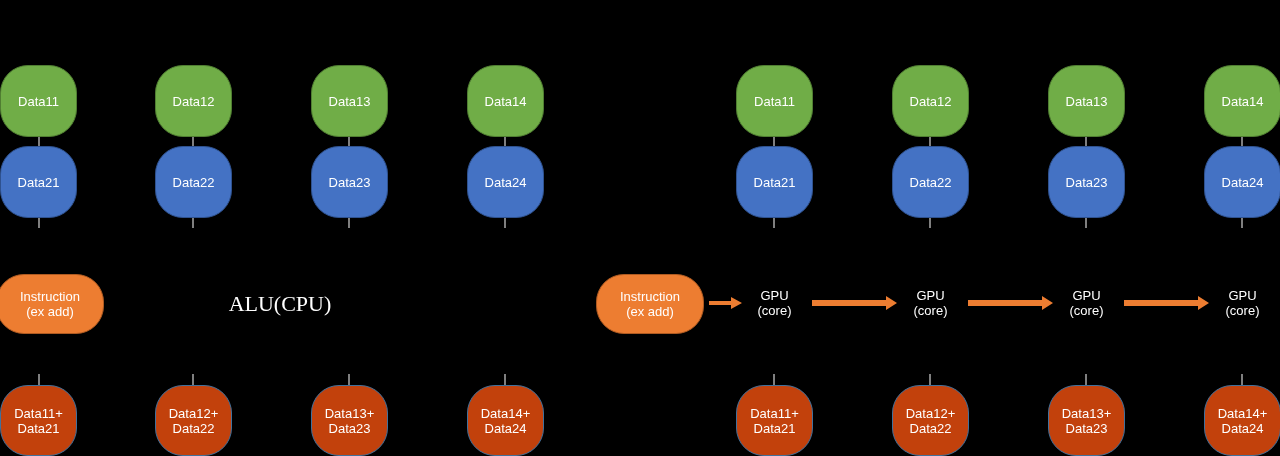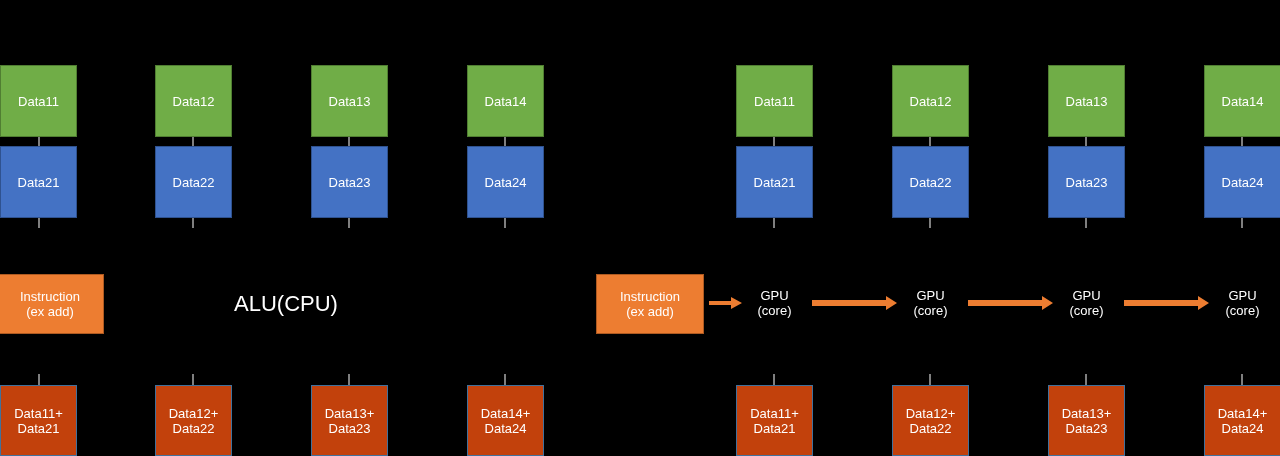--- a/index.html
+++ b/index.html
@@ -24,20 +24,21 @@
     position: absolute;
     box-sizing: border-box;
     display: flex;
     align-items: center;
     justify-content: center;
     text-align: center;
     color: #ffffff;
     font-size: 13px;
     line-height: 15px;
     white-space: pre-line;
+    border-radius: 28px;
   }
   .green {
     background: #70ad47;
     border: 1px solid #507e32;
   }
   .blue {
     background: #4472c4;
     border: 1px solid #2f528f;
   }
   .lightblue {
@@ -106,21 +107,21 @@
   <div class="box green" style="left:467px; top:65px; width:77px; height:72px;">Data14</div>
 
   <div class="box blue" style="left:0px; top:146px; width:77px; height:72px;">Data21</div>
   <div class="box blue" style="left:155px; top:146px; width:77px; height:72px;">Data22</div>
   <div class="box blue" style="left:311px; top:146px; width:77px; height:72px;">Data23</div>
   <div class="box blue" style="left:467px; top:146px; width:77px; height:72px;">Data24</div>
 
   <div class="box orange" style="left:-4px; top:274px; width:108px; height:60px;">Instruction
 (ex add)</div>
 
-  <div class="alu-label" style="left:184px; top:288px; width:204px; height:32px;">ALU(CPU)</div>
+  <div class="alu-label" style="left:178px; top:288px; width:204px; height:32px;font-family:Liberation Serif, serif;">ALU(CPU)</div>
 
   <div class="box lightblue" style="left:0px; top:385px; width:77px; height:71px;">Data11+
 Data21</div>
   <div class="box lightblue" style="left:155px; top:385px; width:77px; height:71px;">Data12+
 Data22</div>
   <div class="box lightblue" style="left:311px; top:385px; width:77px; height:71px;">Data13+
 Data23</div>
   <div class="box lightblue" style="left:467px; top:385px; width:77px; height:71px;">Data14+
 Data24</div>
 

